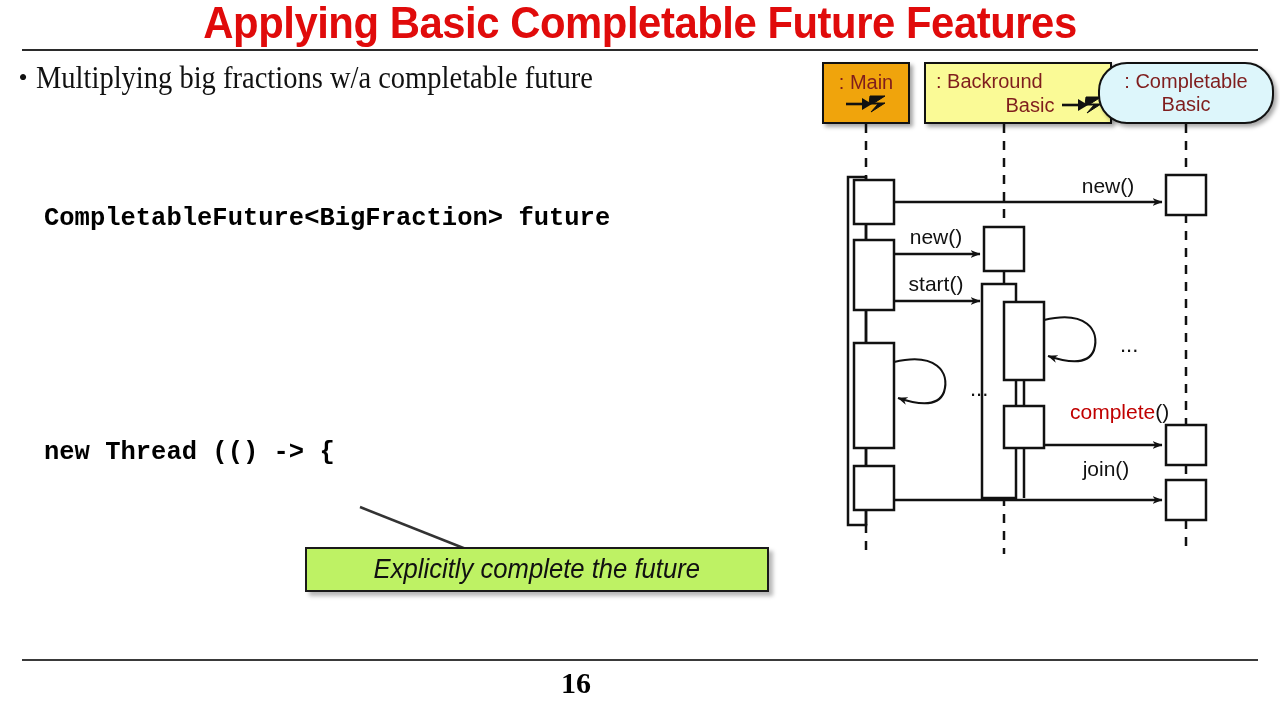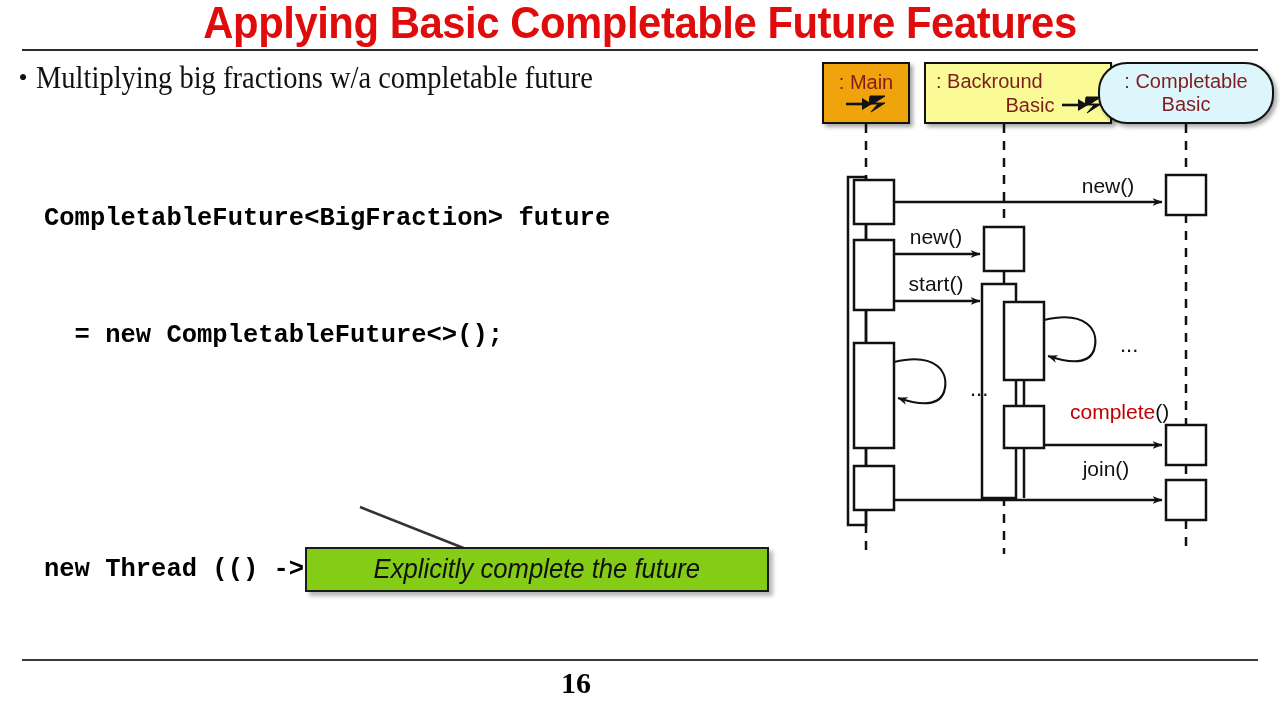--- a/index.html
+++ b/index.html
@@ -60,21 +60,21 @@
     color:#000;
     white-space:pre;
     letter-spacing:0px;
   }
   .code .ln{display:block;height:39px;font-family:Liberation Mono, monospace;}
   .code .blank{height:39px;}
 
   
   .callout{
     position:absolute;left:305px;top:547px;width:460px;height:41px;
-    background:#84cc16;
+    background:#bef264;
     border:2px solid #1a1a1a;
     box-shadow:4px 4px 4px rgba(0,0,0,0.28);
     display:flex;align-items:center;justify-content:center;
   }
   .callout span{
     font-size:27px;font-style:italic;color:#111;
     transform:scaleX(0.95);
   }
   .callout-line{
     position:absolute;left:358px;top:505px;width:110px;height:46px;
@@ -111,21 +111,20 @@
 
   <div class="title">Applying Basic Completable Future Features</div>
   <div class="title-rule"></div>
 
   <div class="bullet">
     <span class="dot">•</span><span class="btext">Multiplying big fractions w/a completable future</span>
   </div>
 
   <div class="code">
     <span class="ln">CompletableFuture&lt;BigFraction&gt; future</span>
-    <span class="ln">  = new CompletableFuture&lt;&gt;();</span>
     <span class="ln blank"></span>
     <span class="ln">new Thread (() -&gt; {</span>
     
     
     
     
     
     
     
     

